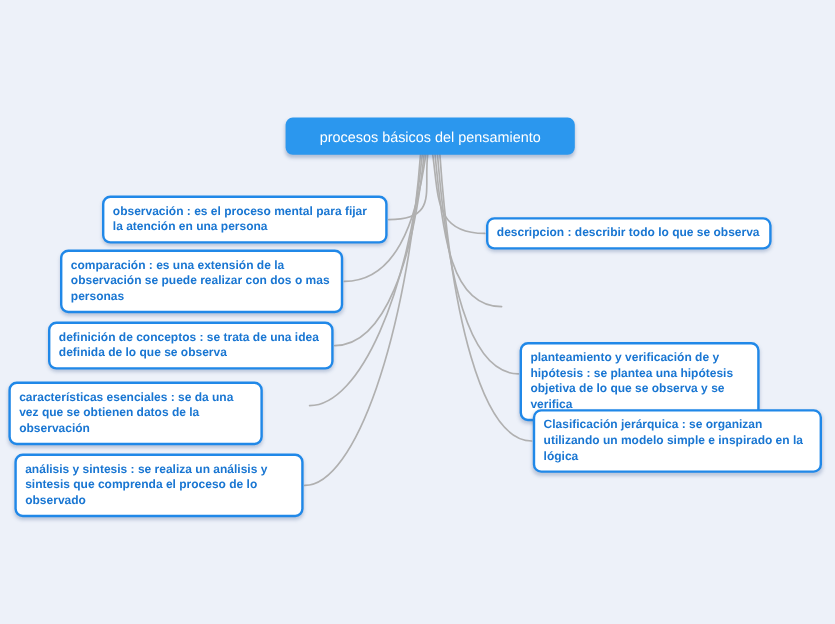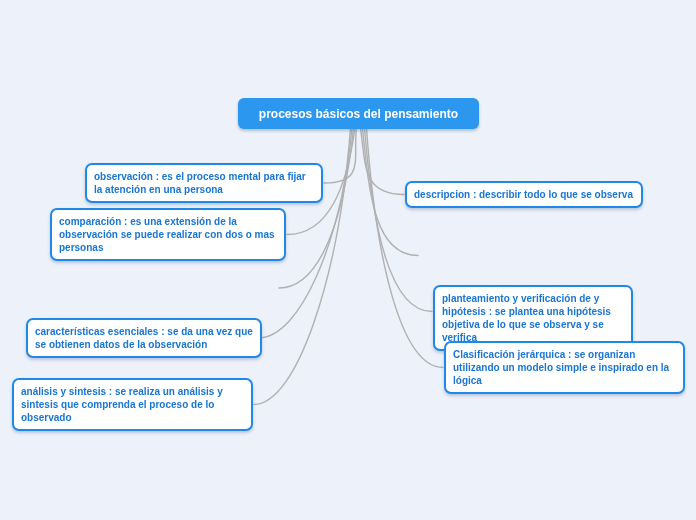--- a/index.html
+++ b/index.html
@@ -23,21 +23,21 @@
     stroke-width:1.4;
     stroke-linecap:round;
   }
   .root-node{
     position:absolute;
     left:238px;top:98px;width:241px;height:31px;
     box-sizing:border-box;
     display:flex;align-items:center;justify-content:center;
     background:var(--root-fill,#2b97ee);
     color:var(--root-text,#fff);
-    font-size:12px;font-weight:bold;
+    font-size:12px;font-weight:normal;
     white-space:nowrap;
     border-radius:6px;
     box-shadow:0 2px 3px rgba(70,100,150,0.35);
     z-index:2;
     cursor:pointer;
   }
   .node{
     position:absolute;
     box-sizing:border-box;
     background:var(--node-fill,#fff);
@@ -67,22 +67,23 @@
       <path d="M 364.5 128 C 372.6 228.925, 390 311.5, 432 311.5"></path>
       <path d="M 366.5 128 C 375.68 259.725, 401 367.5, 443 367.5"></path>
     </svg>
 
   <div id="root" class="root-node">procesos básicos del pensamiento</div>
 
   <div class="node" style="left:50px;top:208px;width:236px">comparación : es una extensión de la observación se puede realizar con dos o mas personas</div>
 
   <div class="node" style="left:85px;top:163px;width:238px">observación : es el proceso mental para fijar la atención en una persona</div>
 
+  <div class="node" style="left:40px;top:268px;width:238px">definición de conceptos : se trata de una idea definida de lo que se observa</div>
 
-  <div class="node" style="left:26px;top:318px;width:236px">características esenciales : se da una vez que se obtienen datos de la observación</div>
+  <div class="node" style="left:7px;top:318px;width:212px">características esenciales : se da una vez que se obtienen datos de la observación</div>
 
   <div class="node" style="left:405px;top:181px;width:238px">descripcion : describir todo lo que se observa</div>
 
   <div class="node" style="left:12px;top:378px;width:241px">análisis y sintesis : se realiza un análisis y sintesis que comprenda el proceso de lo observado</div>
 
 
   <div class="node" style="left:433px;top:285px;width:200px">planteamiento y verificación de y hipótesis : se plantea una hipótesis objetiva de lo que se observa y se verifica</div>
 
   <div class="node" style="left:444px;top:341px;width:241px">Clasificación jerárquica : se organizan utilizando un modelo simple e inspirado en la lógica</div>
 </div>

